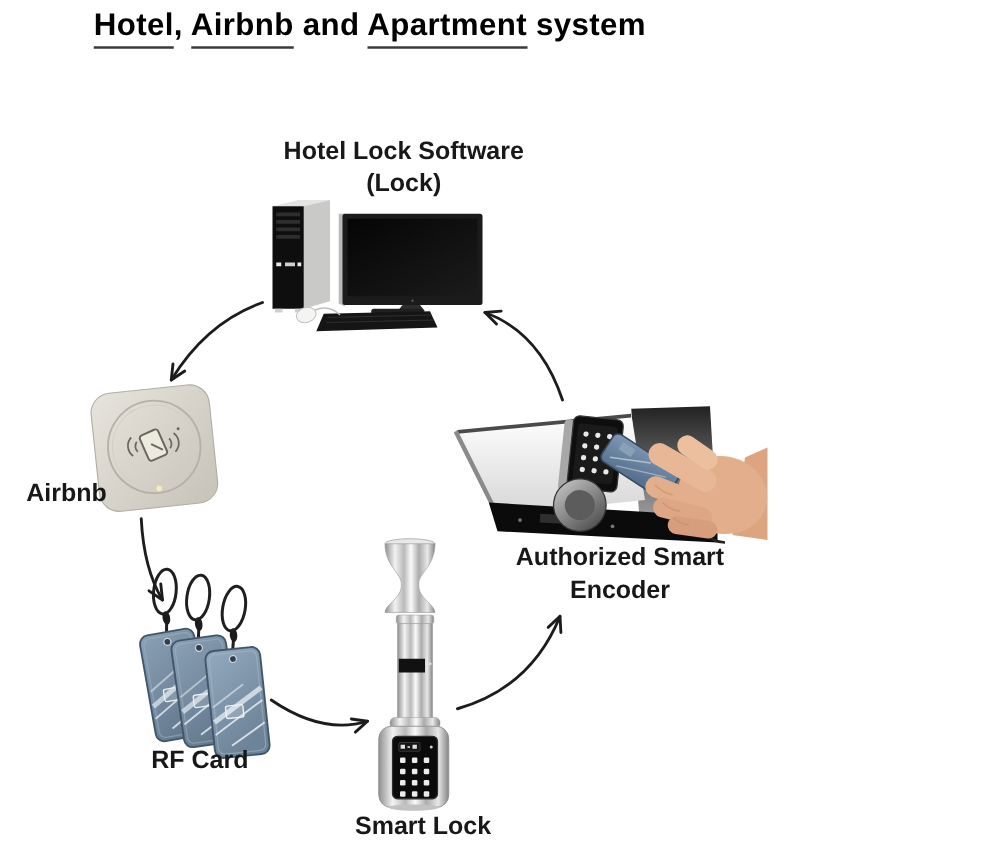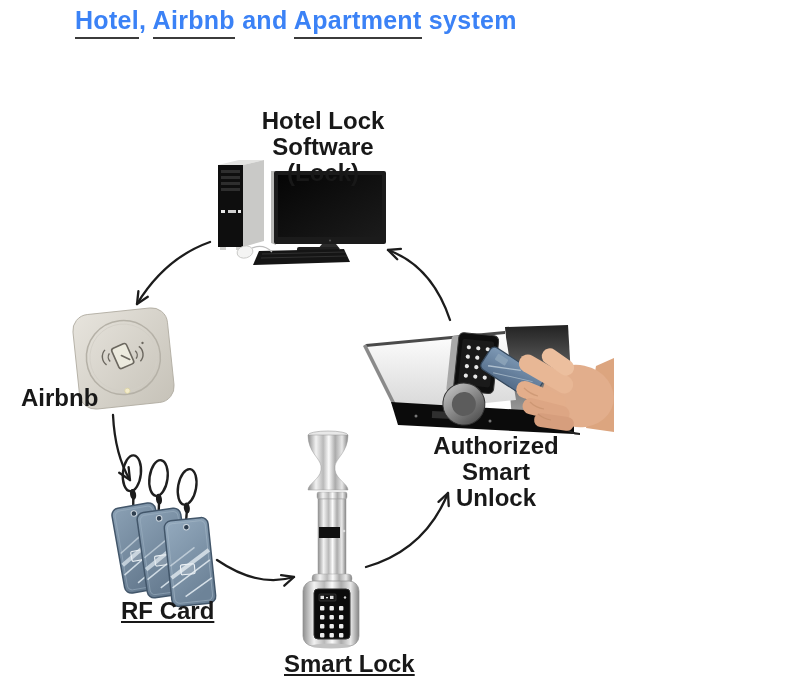--- a/index.html
+++ b/index.html
@@ -3,29 +3,29 @@
 <meta charset="utf-8">
 <style>
   html,body{margin:0;padding:0;background:#ffffff;}
   .stage{
     position:relative;width:800px;height:688px;background:#ffffff;overflow:hidden;
     font-family:"Liberation Sans", sans-serif;color:#181818;
   }
   .stage svg{position:absolute;left:0;top:0;}
   .title{
     position:absolute;left:75px;top:6px;margin:0;
-    font-size:25px;font-weight:600;letter-spacing:.3px;color:#3b82f6;white-space:nowrap;
+    font-size:25px;font-weight:600;letter-spacing:.3px;color:#000000;white-space:nowrap;
   }
   .title .u{border-bottom:2px solid #3b3b3b;padding-bottom:3px;}
-  .lbl{position:absolute;font-size:24px;font-weight:600;color:#181818;white-space:nowrap;}
+  .lbl{position:absolute;font-size:20px;font-weight:600;color:#181818;white-space:nowrap;}
   .lbl-center{text-align:center;white-space:normal;}
   .software-label{left:223px;top:108px;width:200px;line-height:26px;}
   .encoder-label{left:21px;top:384px;}
-  .rf-label{left:121px;top:597px;text-decoration:underline;}
-  .smart-label{left:284px;top:650px;text-decoration:underline;}
+  .rf-label{left:121px;top:597px;}
+  .smart-label{left:284px;top:650px;}
   .auth-label{left:412px;top:433px;width:168px;line-height:26px;}
 </style>
 </head>
 <body>
 
 <div class="stage">
 
   <svg width="800" height="688" viewBox="0 0 800 688">
     <defs>
       <linearGradient id="encGrad" x1="0" y1="0" x2="1" y2="1">
@@ -298,16 +298,16 @@
   </div>
 
   <div class="lbl encoder-label">Airbnb</div>
 
   <div class="lbl rf-label">RF Card</div>
 
   <div class="lbl smart-label">Smart Lock</div>
 
   <div class="lbl lbl-center auth-label">
     <div>Authorized Smart</div>
-    <div>Unlock</div>
+    <div>Encoder</div>
   </div>
 
 </div>
 
 </body></html>

